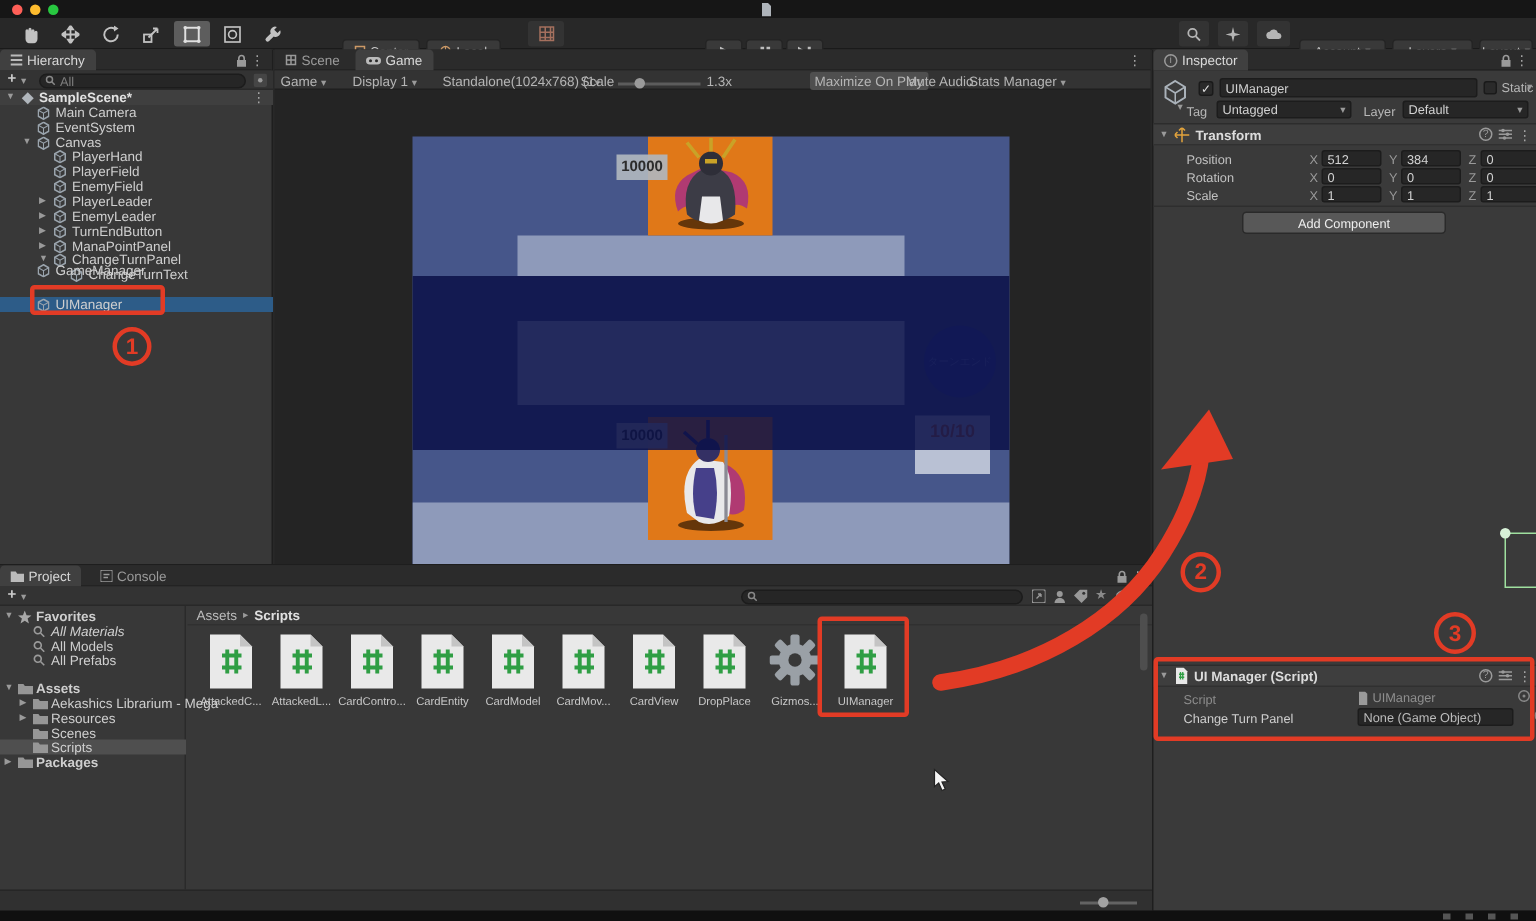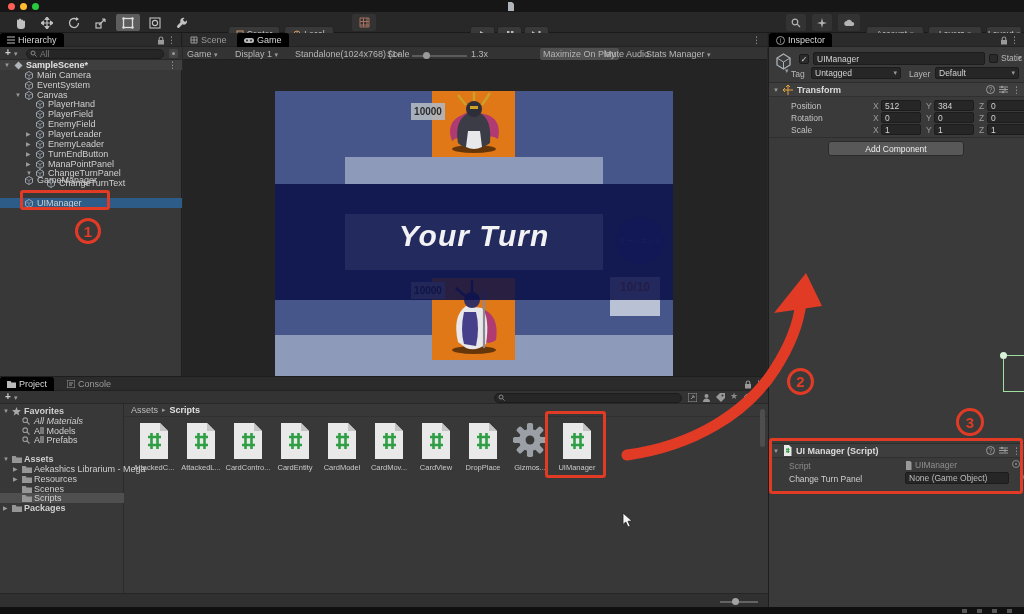--- a/index.html
+++ b/index.html
@@ -6,21 +6,21 @@
   html,body { background:#111; }
   #stage {
     position:relative; width:1024px; height:614px; overflow:hidden;
     font-family:"Liberation Sans", sans-serif; color:#c8c8c8; font-size:9px;
     background:#282828;
   }
   .abs { position:absolute; }
   .panel { position:absolute; background:#383838; }
   .tabbar { position:absolute; height:14px; background:#2b2b2b; border-bottom:1px solid #232323; width:100%; }
   .tab { position:absolute; top:0; height:14px; display:flex; align-items:center; gap:3px; padding:0 7px; color:#9a9a9a; font-size:9px; }
-  .tab.active { background:#000000; color:#d8d8d8; border-radius:3px 3px 0 0; }
+  .tab.active { background:#404040; color:#d8d8d8; border-radius:3px 3px 0 0; }
   .ico { display:inline-flex; align-items:center; justify-content:center; }
   .kebab { color:#aaa; font-size:9px; }
   .btn { background:#393939; border:1px solid #242424; border-radius:3px; color:#c6c6c6;
          display:flex; align-items:center; justify-content:center; gap:3px; font-size:8.5px; }
   .dd-arrow { font-size:7px; color:#9a9a9a; }
   .field { background:#262626; border:1px solid #1c1c1c; border-radius:2px; color:#d2d2d2;
            display:flex; align-items:center; padding:0 3px; font-size:8.5px; }
   .tlabel { color:#b8b8b8; font-size:8.5px; }
   
   #titlebar { position:absolute; left:0; top:0; width:1024px; height:12px; background:#161616;
@@ -461,21 +461,20 @@
             <path d="M52 12 L52 70" stroke="#8a8a94" stroke-width="2.2"></path>
           </svg>
         </div>
 
         <div class="abs" style="left:136px;top:191px;width:34px;height:17px;background:rgba(176,182,190,0.92);display:flex;align-items:center;justify-content:center">
           <span style="font-weight:bold;font-size:10px;color:#2c2c2c">10000</span>
         </div>
 
         <div class="abs" style="left:0;top:93px;width:398px;height:116px;background:rgba(10,16,72,0.86)"></div>
         <div class="abs" style="left:70px;top:123px;width:258px;height:56px;background:rgba(255,255,255,0.07)"></div>
-        <div class="abs" style="left:0;top:128px;width:398px;text-align:center;font-size:30px;font-weight:bold;font-style:italic;color:#f2f2f4;letter-spacing:1px">Your Turn</div>
       </div>
     </div>
   </div>
 
   <div class="panel" style="left:768px;top:33px;width:256px;height:574px;background:#3a3a3a;border-left:1px solid #1e1e1e">
     <div class="tabbar">
       <div class="tab active" style="left:0">
         <span class="circle-glyph">i</span>
         <span>Inspector</span>
       </div>

